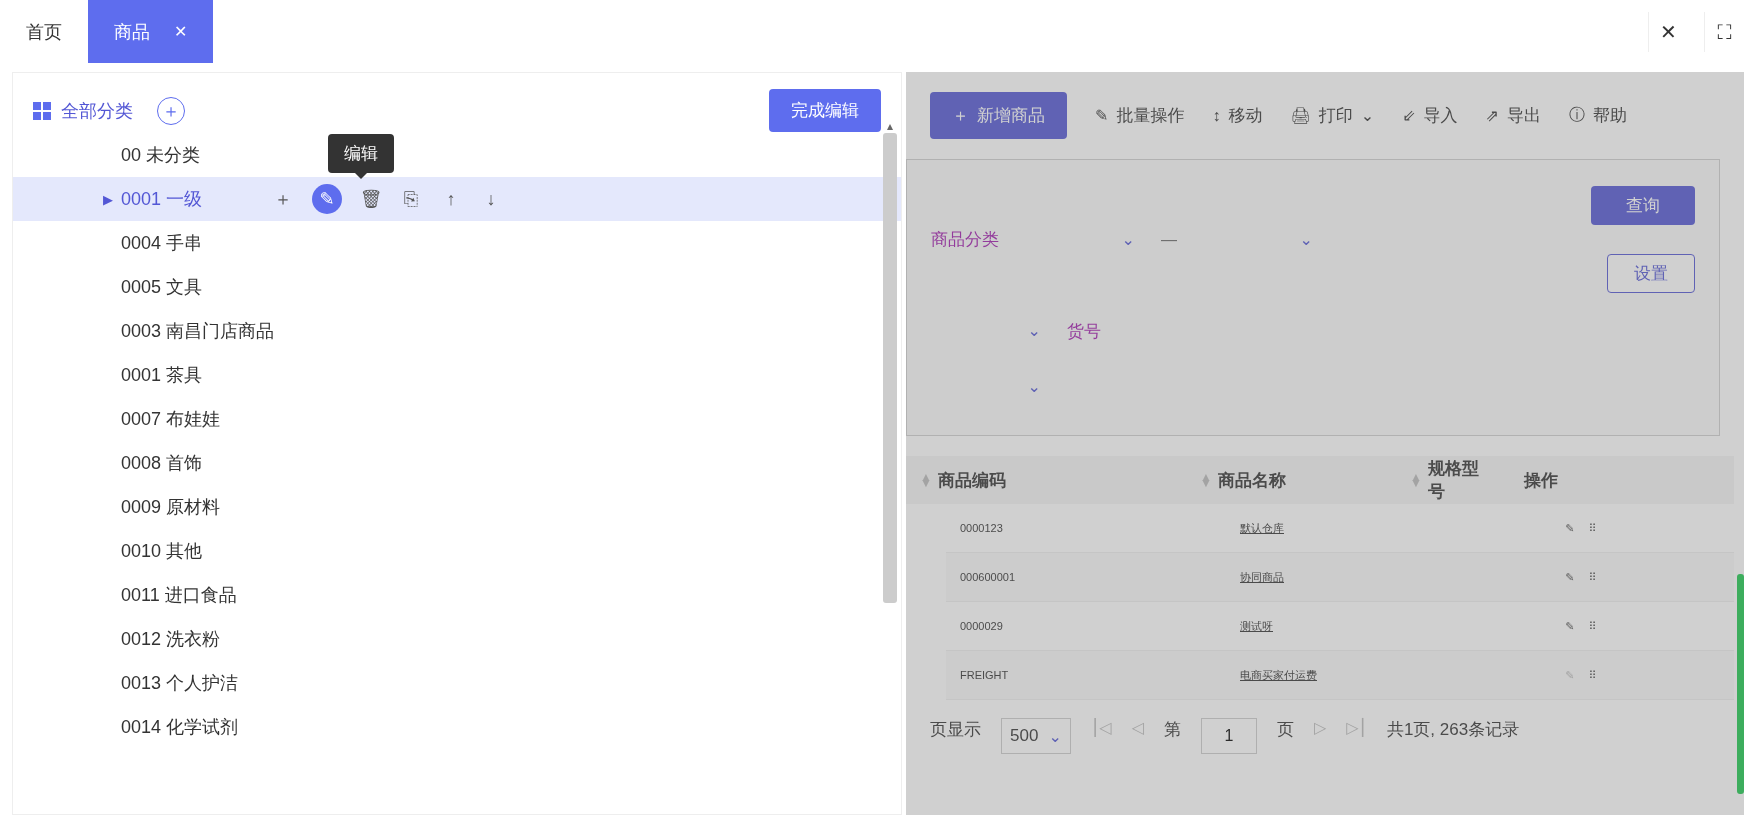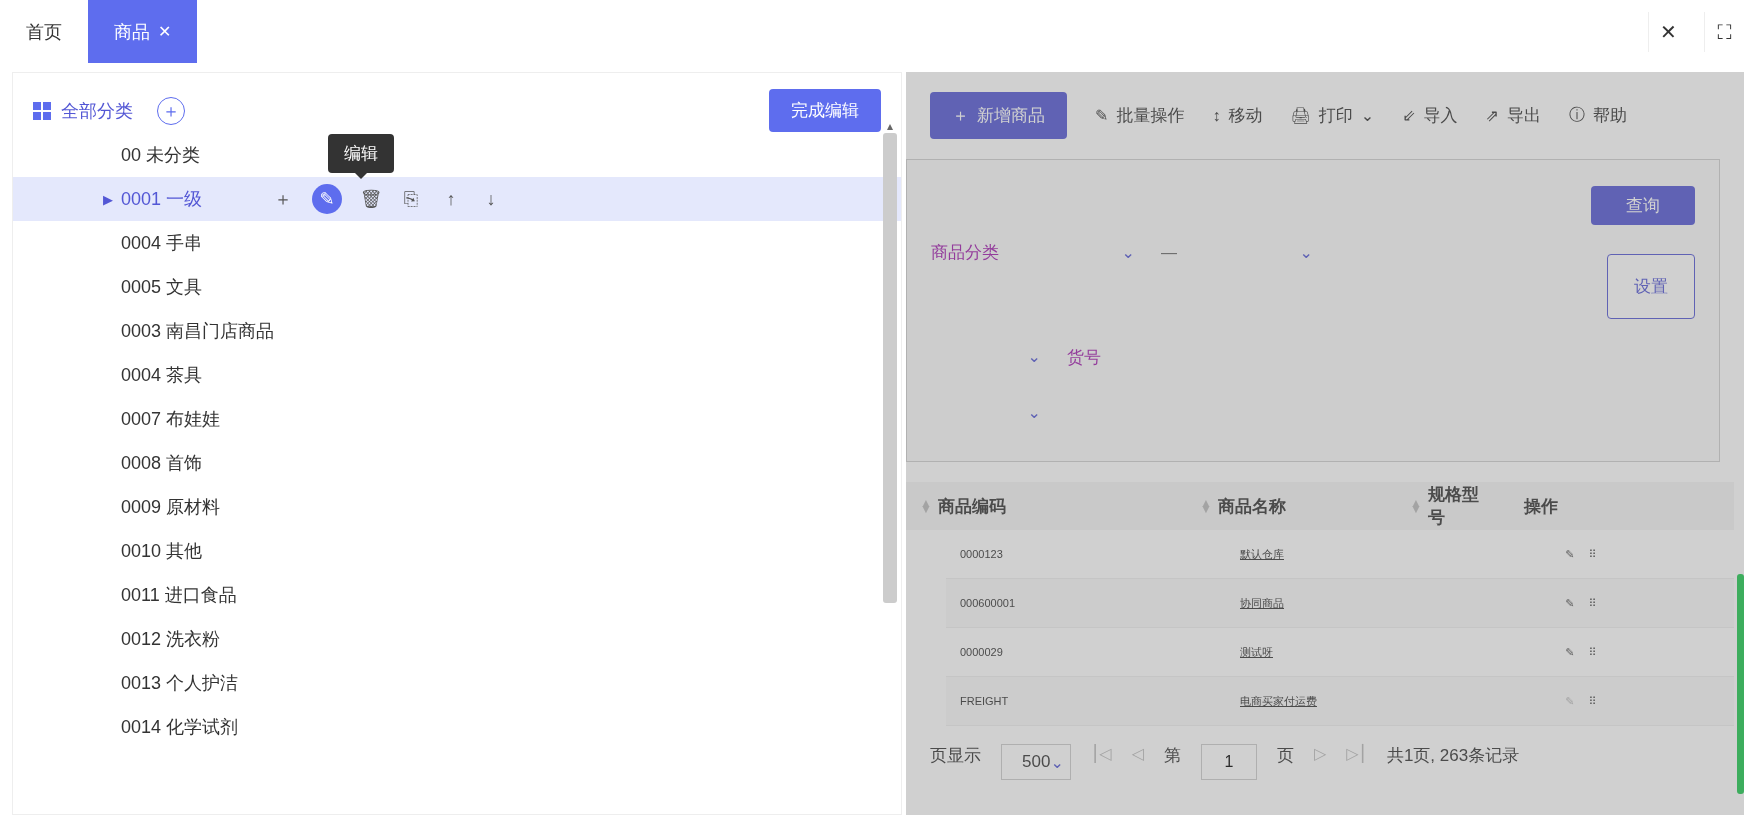--- a/index.html
+++ b/index.html
@@ -1,21 +1,21 @@
 <!DOCTYPE html>
 <html><head>
 <meta charset="utf-8">
 <style>
 * { margin: 0; padding: 0; box-sizing: border-box; font-family: -apple-system, "Microsoft YaHei", sans-serif; }
 body { background: #fff; width: 1744px; height: 815px; overflow: hidden; position: relative; }
 
 
 .top-tabs { height: 63px; display: flex; align-items: flex-start; }
 .tab { height: 63px; padding: 0 26px; display: flex; align-items: center; font-size: 18px; color: #333; cursor: pointer; }
-.tab.active { background: #5e6dee; color: #fff; }
+.tab.active { background: #5e6dee; color: #fff; gap: 16px; }
 .tab .close-icon { margin-left: 8px; font-size: 16px; }
 .top-right-icons { height: 64px; display: flex; align-items: center; gap: 16px; position: absolute; right: 0; top: 0; }
 .icon-btn { width: 40px; height: 40px; display: flex; align-items: center; justify-content: center; cursor: pointer; border-left: 1px solid #eee; color: #333; font-size: 20px; }
 
 
 .main-area { position: absolute; top: 72px; left: 0; right: 0; bottom: 0; }
 
 
 .tree-panel { position: absolute; left: 12px; top: 0; width: 890px; bottom: 0; background: #fff; z-index: 50; border: 1px solid #eee; }
 .tree-header { display: flex; align-items: center; padding: 16px 20px 10px 20px; }
@@ -54,39 +54,39 @@
 .tool-item .mini-icon { font-size: 16px; }
 
 .filter-box { margin: 0 24px 20px 0; padding: 16px 24px 20px 24px; border: 1px solid #d0d0d0; background: #fafafa; }
 .filter-row { display: flex; align-items: center; padding: 10px 0; gap: 26px; }
 .filter-label { font-size: 17px; color: #a21caf; }
 .select-box { width: 110px; height: 36px; border-bottom: 1px solid transparent; display: flex; align-items: center; justify-content: flex-end; }
 .chevron-down { color: #5357d5; font-size: 16px; }
 .dash { color: #666; }
 .filter-actions { display: flex; flex-direction: column; gap: 29px; margin-left: auto; }
 .query-btn { background: #5357d5; color: #fff; padding: 8px 26px; border-radius: 4px; border: none; font-size: 17px; }
-.settings-btn { background: #fff; color: #5357d5; padding: 20px 26px; border-radius: 4px; border: 1.5px solid #5357d5; font-size: 17px; margin-left: 16px; }
+.settings-btn { background: #fff; color: #5357d5; padding: 7px 26px; border-radius: 4px; border: 1.5px solid #5357d5; font-size: 17px; margin-left: 16px; }
 
 .table { margin-right: 10px; }
 .table-header { display: flex; background: #f5f5f5; font-size: 17px; font-weight: 600; color: #333; height: 48px; align-items: center; }
 .th, .td { padding: 0 14px; display: flex; align-items: center; height: 48px; }
 .th .sort { color: #bbb; margin-right: 6px; font-size: 12px; display: flex; flex-direction: column; line-height: 6px; }
 .col-code { width: 280px; }
 .col-name { width: 210px; }
 .col-spec { width: 100px; }
 .col-ops { width: 90px; justify-content: center; }
 .table-row { display: flex; border-bottom: 1px solid #eee; font-size: 11px; color: #333; margin-left: 40px; }
 .table-row.alt { background: #f9f9f9; }
 .table-row .col-name span { text-decoration: underline; color: #333; }
 .row-op-icons { display: flex; gap: 14px; color: #555; }
 .disabled-edit { color: #bbb; }
 
 .pagination { display: flex; align-items: flex-start; gap: 20px; padding: 18px 24px; font-size: 17px; color: #333; }
 .page-input { width: 56px; height: 36px; border: 1px solid #ccc; text-align: center; font-size: 16px; }
-.page-select { width: 70px; height: 36px; border: 1px solid #ccc; display: flex; align-items: center; justify-content: space-between; padding: 0 20px; }
+.page-select { width: 70px; height: 36px; border: 1px solid #ccc; display: flex; align-items: center; justify-content: space-between; padding: 0 8px; }
 .pag-arrow { color: #bbb; cursor: pointer; font-size: 16px; }
 .green-scroll { position: absolute; right: 0; top: 502px; width: 7px; height: 220px; background: #1ec94f; border-radius: 3px; }
 </style>
 </head>
 <body>
 
 <div class="top-tabs">
   <div class="tab">首页</div>
   <div class="tab active">
     <span>商品</span>
@@ -300,21 +300,21 @@
         <div class="tree-item">
           <span class="label">0004 手串</span>
         </div>
         <div class="tree-item">
           <span class="label">0005 文具</span>
         </div>
         <div class="tree-item">
           <span class="label">0003 南昌门店商品</span>
         </div>
         <div class="tree-item">
-          <span class="label">0004 茶具</span>
+          <span class="label">0001 茶具</span>
         </div>
         <div class="tree-item">
           <span class="label">0007 布娃娃</span>
         </div>
         <div class="tree-item">
           <span class="label">0008 首饰</span>
         </div>
         <div class="tree-item">
           <span class="label">0009 原材料</span>
         </div>

